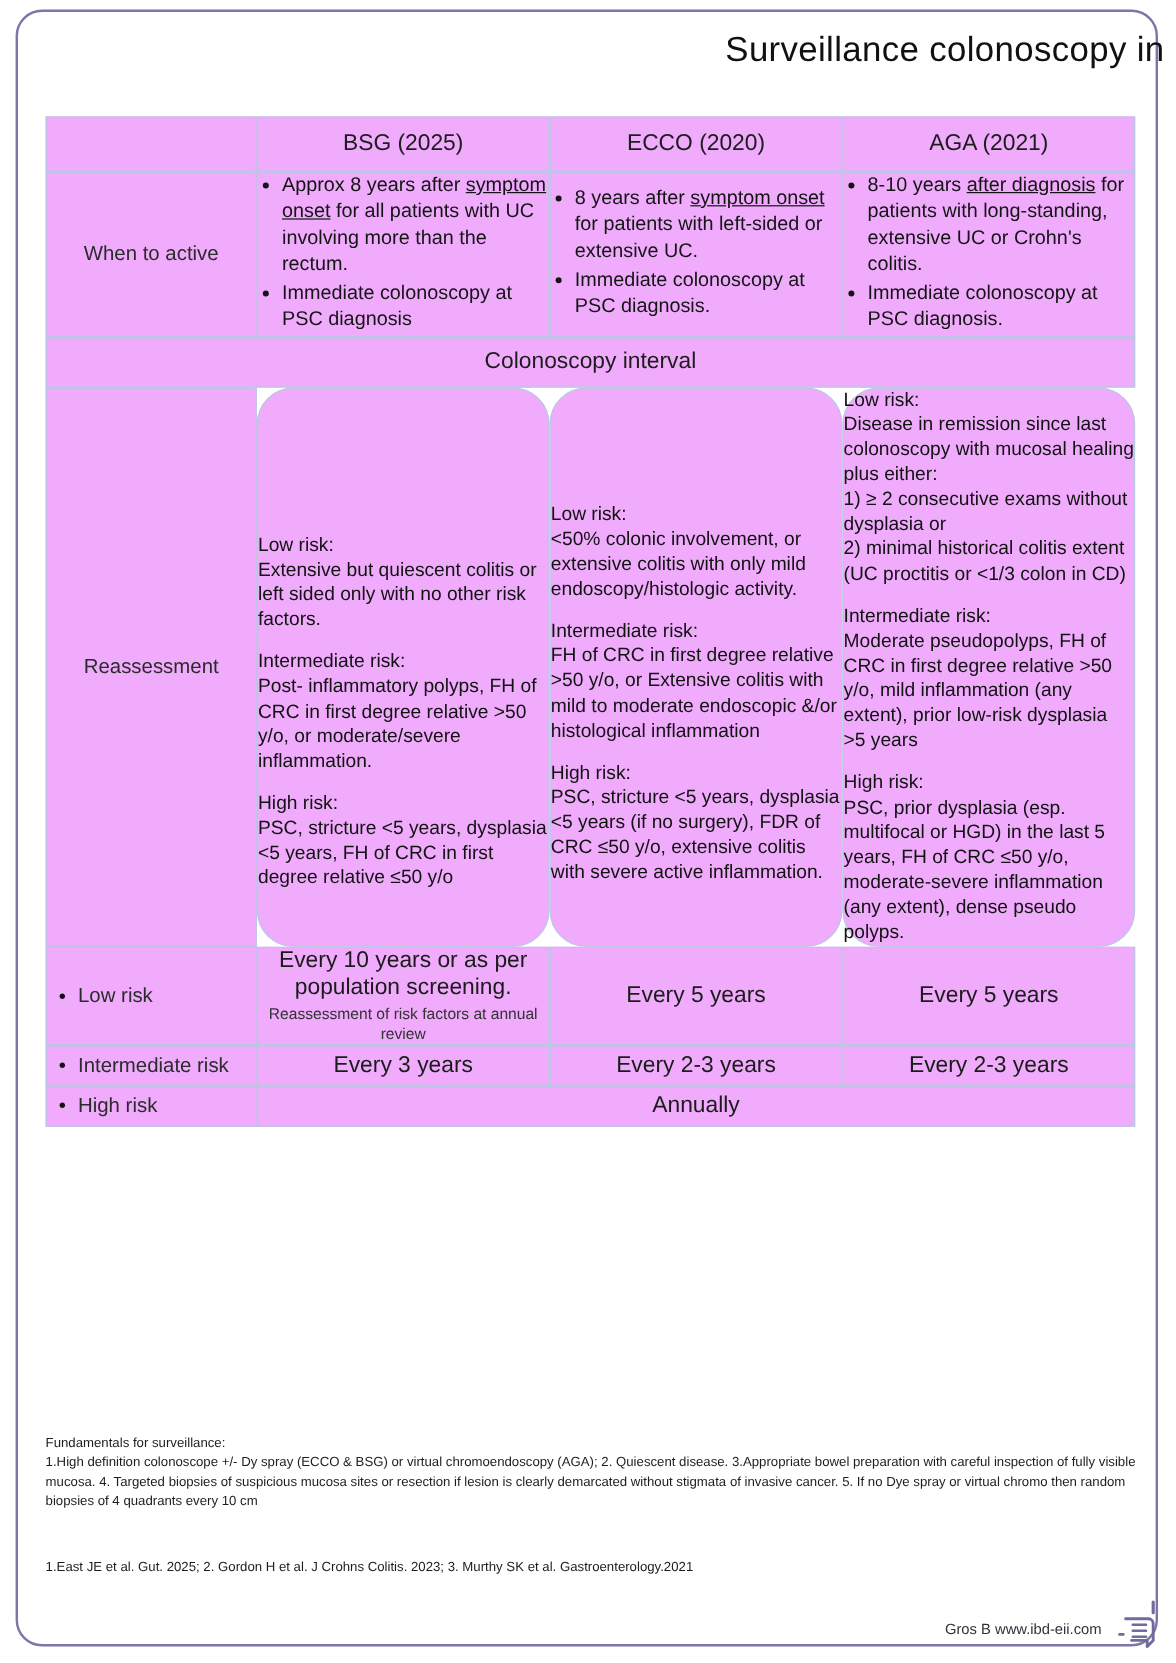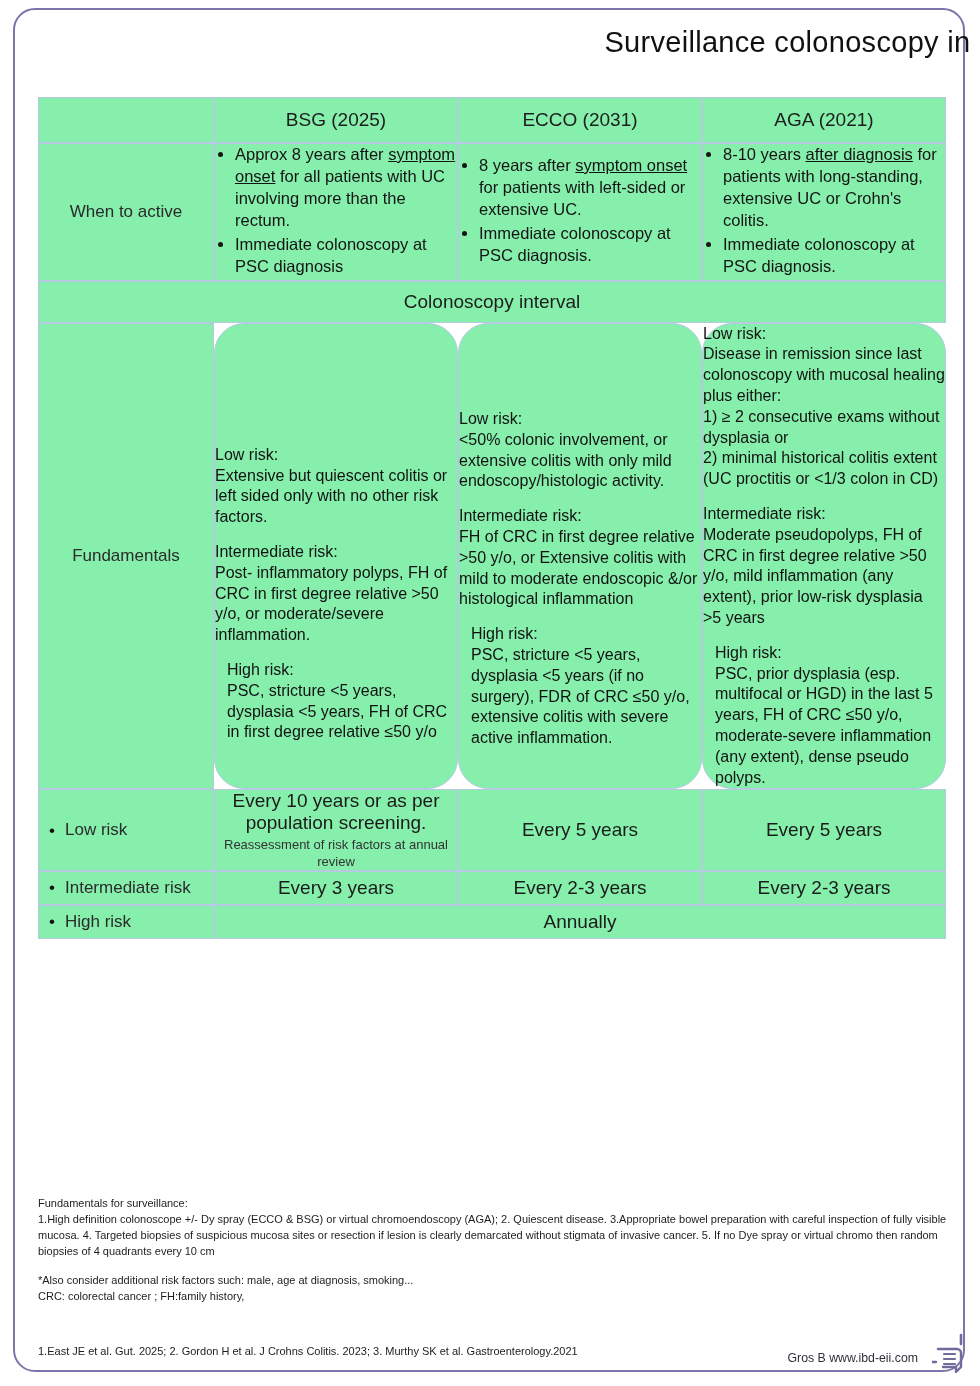--- a/index.html
+++ b/index.html
@@ -46,21 +46,21 @@
     top: 97px;
     width: 908px;
     border-collapse: separate;
     border-spacing: 0;
     table-layout: fixed;
   }
   .grid td {
     border: 1px solid #b6c8e2;
     vertical-align: middle;
     padding: 0;
-    background: #86efac;
+    background: #f0abfc;
   }
   .col-label { width: 176px; }
   .col-g     { width: 244px; }
 
   
   .hdr {
     height: 44px;
     text-align: center;
     font-size: 19px;
     color: #1d1d1d;
@@ -133,21 +133,21 @@
     position: relative;
     border-radius: 30px;
   }
   .defs p {
     margin: 0 0 14px 0;
     font-size: 16px;
     line-height: 1.30;
     color: #121212;
     white-space: pre-line;
   }
-  .defs p:last-child { margin-bottom: 0; margin-left: 12px; }
+  .defs p:last-child { margin-bottom: 0; }
   .defs-aga { padding-top: 10px; }
 
   
   .val {
     text-align: center;
     font-size: 19px;
     color: #1b1b1b;
     padding: 10px 8px;
   }
   .val .sub {
@@ -216,21 +216,21 @@
     <col class="col-label">
       <col class="col-g">
       <col class="col-g">
       <col class="col-g">
   </colgroup>
   <tbody>
 
     <tr>
       <td class="hdr hdr-blank"></td>
       <td class="hdr">BSG (2025)</td>
-      <td class="hdr">ECCO (2031)</td>
+      <td class="hdr">ECCO (2020)</td>
       <td class="hdr">AGA (2021)</td>
     </tr>
 
     <tr>
       <td class="lbl lbl-when">When to active</td>
 
       <td class="cell-pad">
         <ul class="bul">
           <li>Approx 8 years after <span class="u">symptom onset</span> for all patients with UC involving more than the rectum.</li>
           <li>Immediate colonoscopy at PSC diagnosis</li>
@@ -250,21 +250,21 @@
           <li>Immediate colonoscopy at PSC diagnosis.</li>
         </ul>
       </td>
     </tr>
 
     <tr>
       <td class="banner" colspan="4">Colonoscopy interval</td>
     </tr>
 
     <tr>
-      <td class="lbl lbl-defs">Fundamentals</td>
+      <td class="lbl lbl-defs">Reassessment</td>
 
       <td class="defs">
         <div style="height:76px"></div>
         <p>Low risk:
 Extensive but quiescent colitis or left sided only with no other risk factors.</p>
         <p>Intermediate risk:
 Post- inflammatory polyps, FH of CRC in first degree relative &gt;50 y/o, or moderate/severe inflammation.</p>
         <p>High risk:
 PSC, stricture &lt;5 years, dysplasia &lt;5 years, FH of CRC in first degree relative ≤50 y/o</p>
       </td>
@@ -330,24 +330,20 @@
 
   </tbody>
 </table>
 
 <div class="footer">
   <div class="blk">
     <div>Fundamentals for surveillance:</div>
     <div>1.High definition colonoscope +/- Dy spray (ECCO &amp; BSG) or virtual chromoendoscopy (AGA); 2. Quiescent disease. 3.Appropriate bowel preparation with careful inspection of fully visible mucosa. 4. Targeted biopsies of suspicious mucosa sites or resection if lesion is clearly demarcated without stigmata of invasive cancer. 5. If no Dye spray or virtual chromo then random biopsies of 4 quadrants every 10 cm</div>
   </div>
   <div class="blk">
-    <div>*Also consider additional risk factors such: male, age at diagnosis, smoking...</div>
-    <div>CRC: colorectal cancer ; FH:family history,</div>
-  </div>
-  <div class="blk">
     <div>1.East JE et al. Gut. 2025; 2. Gordon H et al. J Crohns Colitis. 2023; 3. Murthy SK et al. Gastroenterology.2021</div>
   </div>
 </div>
 
 <div class="credit">Gros B www.ibd-eii.com</div>
 
 <svg class="logo-mark" viewBox="0 0 34 42" aria-hidden="true">
   <path d="M29 3 V12" stroke="#6f6b9c" stroke-width="2.6" stroke-linecap="round" fill="none"></path>
   <path d="M6 17 H25 a4 4 0 0 1 4 4 v14 l-5 5 v-5 H11" fill="none" stroke="#6f6b9c" stroke-width="2.4" stroke-linejoin="round" stroke-linecap="round"></path>
   <path d="M12 22 H23" stroke="#6f6b9c" stroke-width="2.2" stroke-linecap="round"></path>

